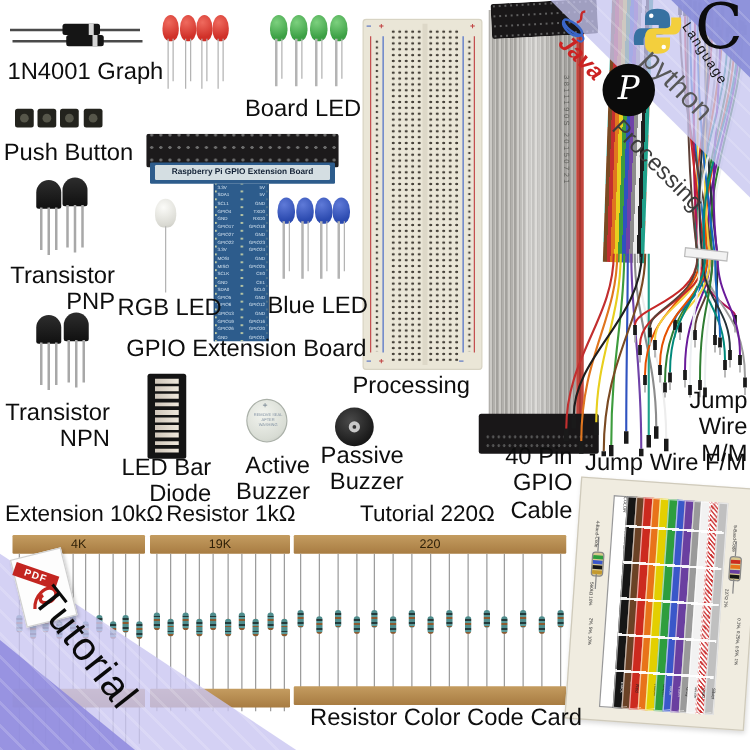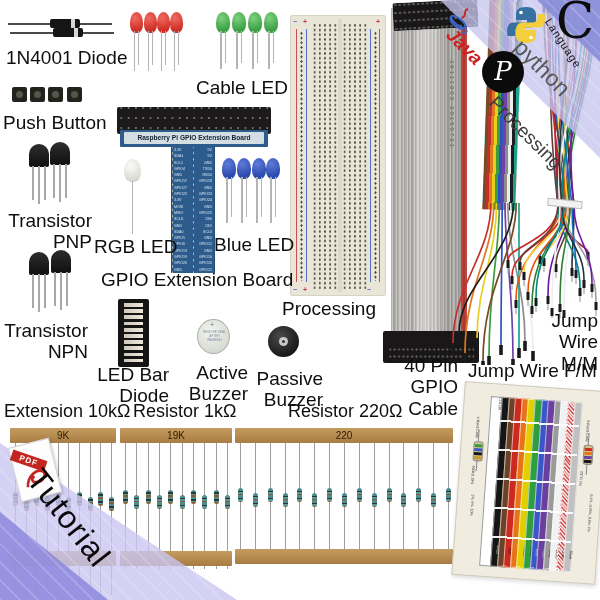--- a/index.html
+++ b/index.html
@@ -420,21 +420,21 @@
     <span class="plus">+</span>
     <span class="txt">REMOVE SEAL AFTER WASHING</span>
   </div>
   <div class="buzzP">
       <i>
         <b></b>
       </i>
     </div>
 
   <div id="strips">
-      <div class="tape" style="left: 10px; top: 428px; width: 106px; height: 15px; position: absolute;">9K</div>
+      <div class="tape" style="left: 10px; top: 428px; width: 106px; height: 15px; position: absolute;">4K</div>
       <div style="left: 15px; top: 443px; width: 1px; height: 152px; background: rgb(157, 157, 157); position: absolute;"></div>
       <div class="rbody" style="left: 13px; top: 492px; position: absolute;"></div>
       <div style="left: 25.6667px; top: 443px; width: 1px; height: 152px; background: rgb(157, 157, 157); position: absolute;"></div>
       <div class="rbody" style="left: 23.6667px; top: 497px; position: absolute;"></div>
       <div style="left: 36.3333px; top: 443px; width: 1px; height: 152px; background: rgb(157, 157, 157); position: absolute;"></div>
       <div class="rbody" style="left: 34.3333px; top: 492px; position: absolute;"></div>
       <div style="left: 47px; top: 443px; width: 1px; height: 152px; background: rgb(157, 157, 157); position: absolute;"></div>
       <div class="rbody" style="left: 45px; top: 497px; position: absolute;"></div>
       <div style="left: 57.6667px; top: 443px; width: 1px; height: 152px; background: rgb(157, 157, 157); position: absolute;"></div>
       <div class="rbody" style="left: 55.6667px; top: 492px; position: absolute;"></div>
@@ -608,59 +608,60 @@
   <div class="c-lang">Language</div>
 
   <div class="pdf">
     <div class="pdf-ribbon">PDF</div>
     <svg class="abs" style="left:6px;top:24px;" width="28" height="24" viewBox="0 0 28 24">
       <path d="M3,18 C5,7 16,2 21,6 C25,10 19,17 12,15 C8,14 8,10 12,9" stroke="#c32520" stroke-width="2.6" fill="none"></path>
     </svg>
   </div>
   <div class="tut">Tutorial</div>
 
-  <div class="lbl" style="left:6px;top:47px;">1N4001 Diode</div>
-  <div class="lbl" style="left:196px;top:77px;">Cable LED</div>
+  <div class="lbl" style="left:6px;top:47px;">1N4001 Graph</div>
+  <div class="lbl" style="left:196px;top:77px;">Board LED</div>
   <div class="lbl" style="left:3px;top:112px;">Push Button</div>
   <div class="lbl c" style="left:4px;top:210px;width:88px;">
     <span>Transistor</span><br>
     <span>PNP</span>
   </div>
   <div class="lbl" style="left:94px;top:236px;">RGB LED</div>
   <div class="lbl" style="left:101px;top:269px;">GPIO Extension Board</div>
   <div class="lbl" style="left:214px;top:234px;">Blue LED</div>
   <div class="lbl c" style="left:0px;top:320px;width:88px;">
     <span>Transistor</span><br>
     <span>NPN</span>
   </div>
   <div class="lbl c" style="left:93px;top:364px;width:76px;">
     <span>LED Bar</span><br>
     <span>Diode</span>
   </div>
   <div class="lbl c" style="left:184px;top:362px;width:64px;">
     <span>Active</span><br>
     <span>Buzzer</span>
   </div>
-  <div class="lbl c" style="left:249px;top:368px;width:74px;">
+  <div class="lbl c" style="left:249px;top:354px;width:74px;">
     <span>Passive</span><br>
     <span>Buzzer</span>
   </div>
   <div class="lbl" style="left:282px;top:298px;">Processing</div>
   <div class="lbl c" style="left:352px;top:355px;width:106px;">
     <span>40 Pin GPIO</span><br>
     <span>Cable</span>
   </div>
   <div class="lbl" style="left:468px;top:360px;">Jump Wire F/M</div>
   <div class="lbl c" style="left:510px;top:310px;width:88px;">
     <span>Jump Wire</span><br>
     <span>M/M</span>
   </div>
   <div class="lbl" style="left:4px;top:401px;font-size:18px;">Extension 10kΩ</div>
   <div class="lbl" style="left:133px;top:401px;font-size:18px;">Resistor 1kΩ</div>
-  <div class="lbl" style="left:288px;top:401px;font-size:18px;">Resistor 220Ω</div>
+  <div class="lbl" style="left:288px;top:401px;font-size:18px;">Tutorial 220Ω</div>
+  <div class="lbl" style="left:248px;top:564px;">Resistor Color Code Card</div>
 <div style="left: 130px; top: 12px; width: 13px; height: 21px; border-radius: 50% 50% 42% 42%; background: radial-gradient(circle at 38% 28%, rgb(239, 106, 94), rgb(208, 48, 40) 70%); position: absolute;"></div>
     <div style="left: 134.16px; top: 31px; width: 1.2px; height: 40px; background: rgb(180, 180, 180); position: absolute;"></div>
     <div style="left: 138.06px; top: 31px; width: 1.2px; height: 34px; background: rgb(180, 180, 180); position: absolute;"></div>
     <div style="left: 144px; top: 12px; width: 13px; height: 21px; border-radius: 50% 50% 42% 42%; background: radial-gradient(circle at 38% 28%, rgb(239, 106, 94), rgb(208, 48, 40) 70%); position: absolute;"></div>
     <div style="left: 148.16px; top: 31px; width: 1.2px; height: 40px; background: rgb(180, 180, 180); position: absolute;"></div>
     <div style="left: 152.06px; top: 31px; width: 1.2px; height: 34px; background: rgb(180, 180, 180); position: absolute;"></div>
     <div style="left: 157px; top: 12px; width: 13px; height: 21px; border-radius: 50% 50% 42% 42%; background: radial-gradient(circle at 38% 28%, rgb(239, 106, 94), rgb(208, 48, 40) 70%); position: absolute;"></div>
     <div style="left: 161.16px; top: 31px; width: 1.2px; height: 40px; background: rgb(180, 180, 180); position: absolute;"></div>
     <div style="left: 165.06px; top: 31px; width: 1.2px; height: 34px; background: rgb(180, 180, 180); position: absolute;"></div>
     <div style="left: 170px; top: 12px; width: 13px; height: 21px; border-radius: 50% 50% 42% 42%; background: radial-gradient(circle at 38% 28%, rgb(239, 106, 94), rgb(208, 48, 40) 70%); position: absolute;"></div>

